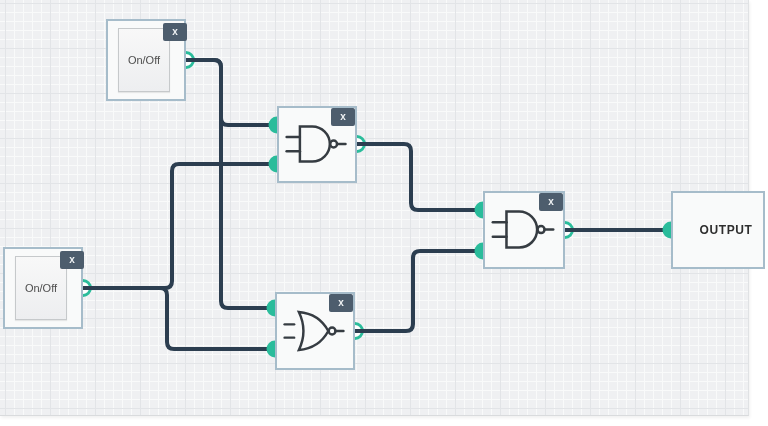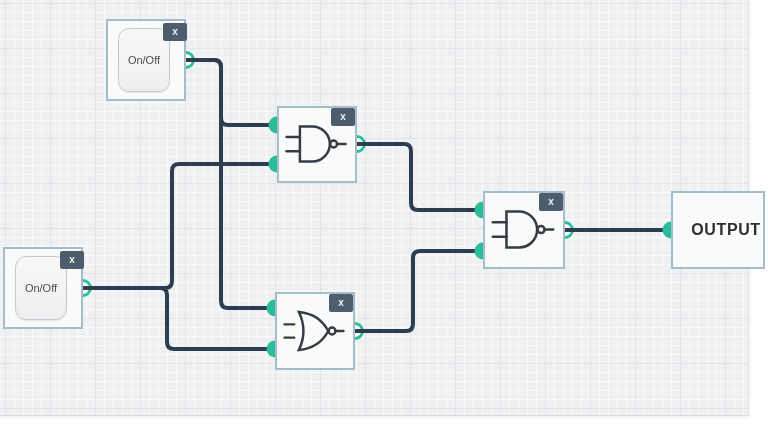--- a/index.html
+++ b/index.html
@@ -27,31 +27,31 @@
     position:absolute;width:24px;height:18px;
     background:#4d5d6d;color:#eef1f3;
     font-size:10px;font-weight:bold;line-height:18px;text-align:center;
     border-radius:2px;cursor:pointer;z-index:3;
   }
   .gate .close{top:0;right:0;}
   .switch .close{top:2px;right:-3px;}
   .toggle{
     position:absolute;left:10px;top:7px;bottom:7px;width:52px;
     background:linear-gradient(#f8f8f8,#edeef0);
-    border:1px solid #c6c9cb;border-radius:11px;
+    border:1px solid #c6c9cb;border-radius:0;
     color:#4e4e4e;font-size:11px;font-family:"Liberation Sans", sans-serif;
     display:flex;align-items:center;justify-content:center;
     box-shadow:0 1px 1px rgba(0,0,0,0.08);
     cursor:pointer;padding:0;
   }
   .gate-symbol{position:absolute;left:0;top:0;width:100%;height:100%;}
   .out-label{
     position:absolute;left:0;right:0;top:0;bottom:0;
     display:flex;align-items:center;justify-content:center;
-    font-size:16px;font-weight:bold;color:#2e2e2e;letter-spacing:0.6px;
+    font-size:12px;font-weight:bold;color:#2e2e2e;letter-spacing:0.6px;
     padding-left:16px;
   }
 </style>
 </head>
 <body>
 
 <div class="page">
   <div class="canvas" id="canvas">
 
     <svg id="wire-layer" width="748" height="415" viewBox="0 0 748 415">

